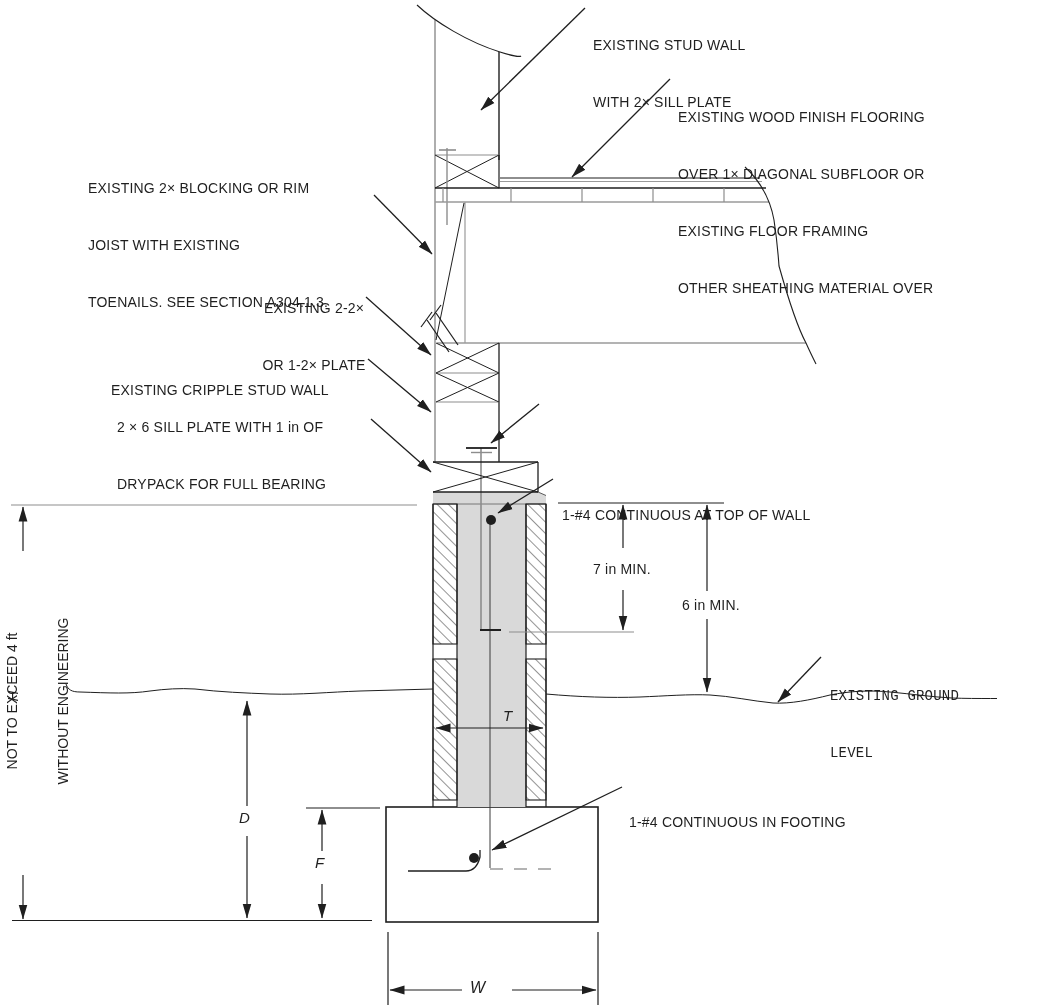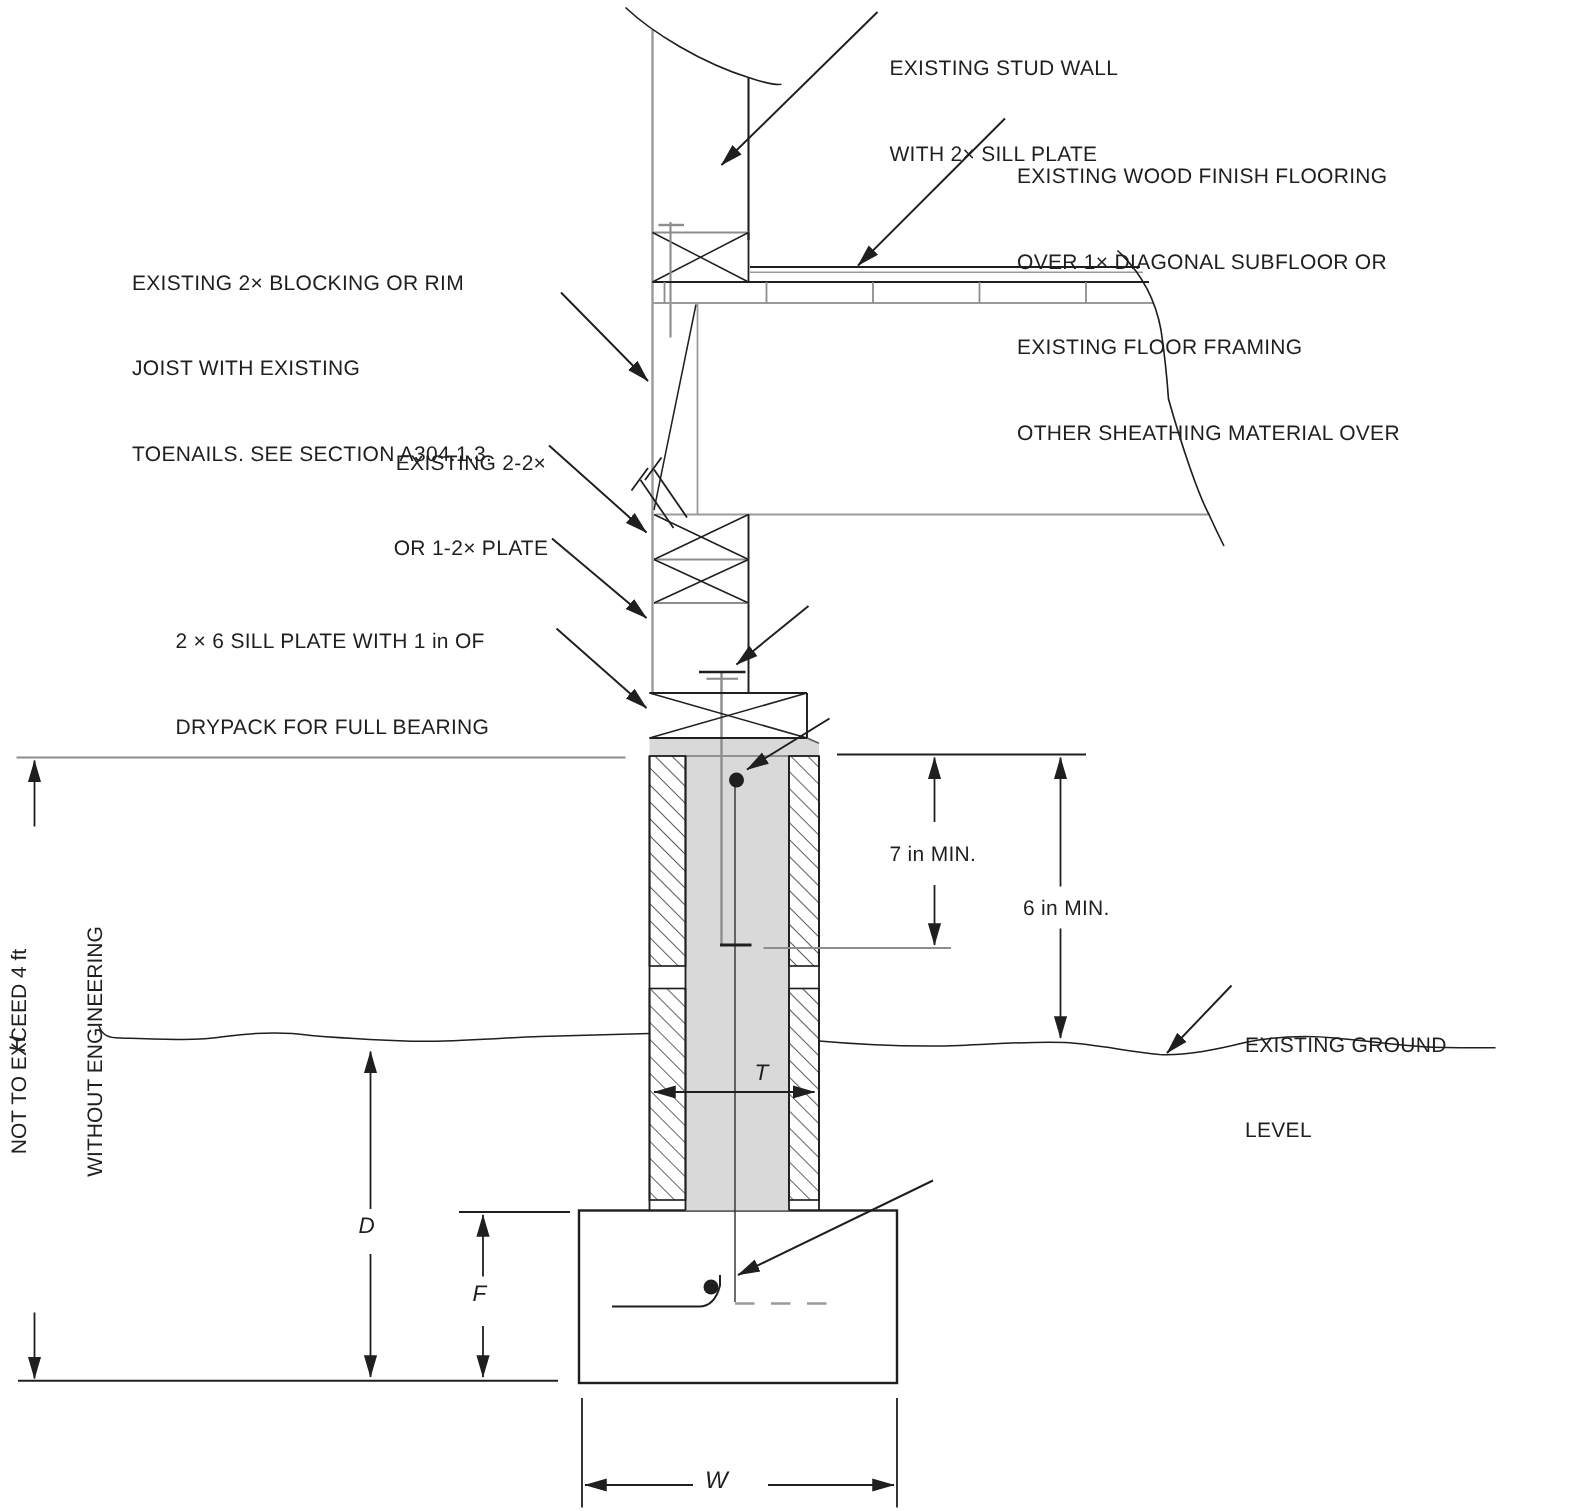--- a/index.html
+++ b/index.html
@@ -196,33 +196,42 @@
     <div>EXISTING 2× BLOCKING OR RIM</div>
     <div>JOIST WITH EXISTING</div>
     <div>TOENAILS. SEE SECTION A304.1.3.</div>
   </div>
 
   <div class="lbl center" style="left:252px;top:261px;width:124px;">
     <div>EXISTING 2-2×</div>
     <div>OR 1-2× PLATE</div>
   </div>
 
+  <div class="lbl" style="left:111px;top:343px;">
+    <div>EXISTING CRIPPLE STUD WALL</div>
+  </div>
 
   <div class="lbl" style="left:117px;top:380px;">
     <div>2 × 6 SILL PLATE WITH 1 in OF</div>
     <div>DRYPACK FOR FULL BEARING</div>
   </div>
 
 
-
-  <div class="lbl" style="left:830px;top:649px;">
+  <div class="lbl" style="left:562px;top:468px;">
+    <div>1-#4 CONTINUOUS AT TOP OF WALL</div>
+  </div>
+
+  <div class="lbl" style="left:830px;top:649px;font-family:Liberation Mono, monospace;">
     <div>EXISTING GROUND</div>
     <div>LEVEL</div>
   </div>
 
+  <div class="lbl" style="left:629px;top:775px;">
+    <div>1-#4 CONTINUOUS IN FOOTING</div>
+  </div>
 
   <div class="lbl" style="left:593px;top:560px;">7 in MIN.</div>
   <div class="lbl" style="left:682px;top:596px;">6 in MIN.</div>
   <div class="dim" style="left:503px;top:707px;">T</div>
   <div class="dim" style="left:239px;top:809px;">D</div>
   <div class="dim" style="left:315px;top:854px;">F</div>
   <div class="dim" style="left:470px;top:979px;font-size:16px;">W</div>
 
   <div class="rot dimletter" style="left:12px;top:696px;">H</div>
   <div class="rot" style="left:38px;top:701px;">

